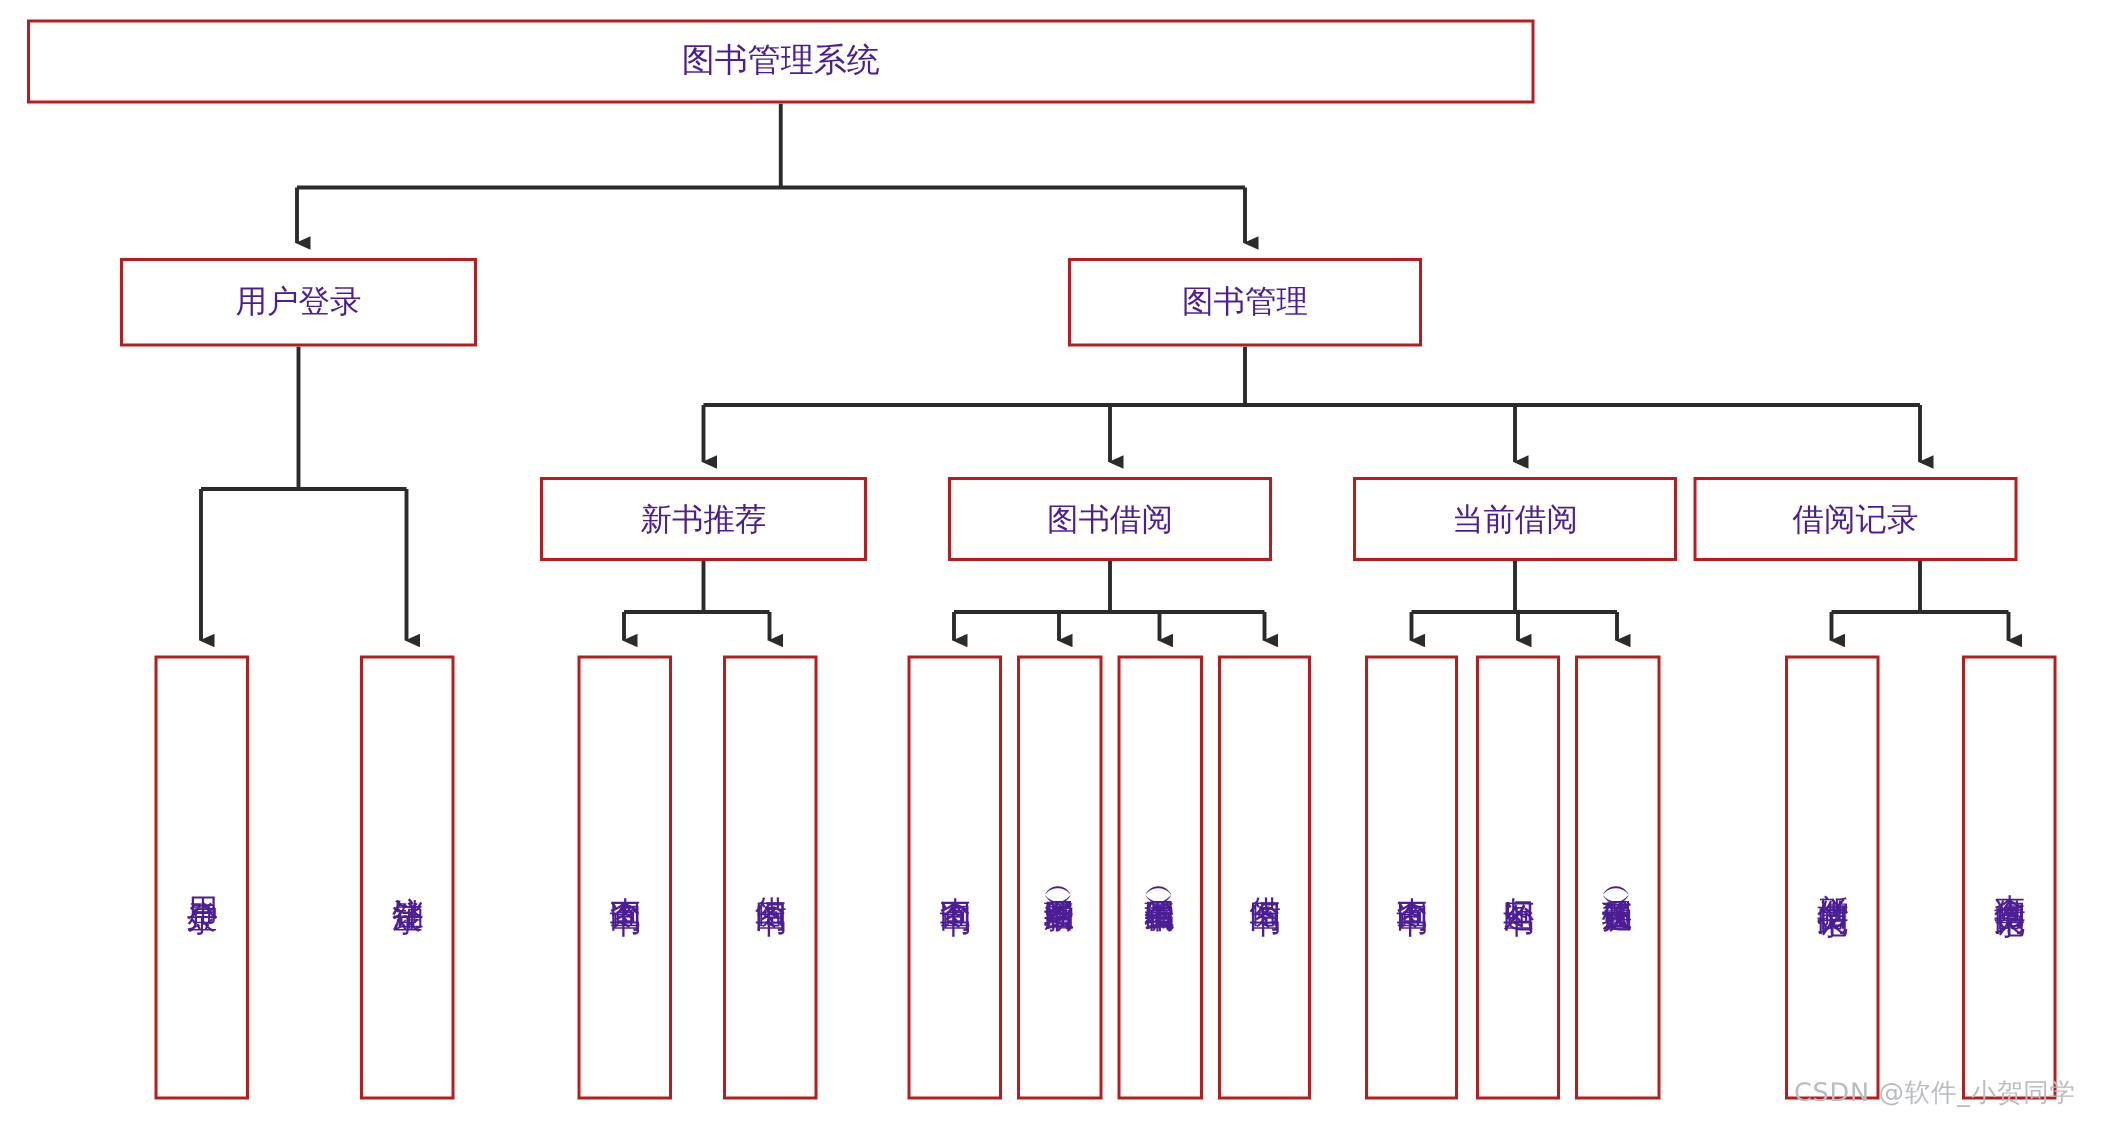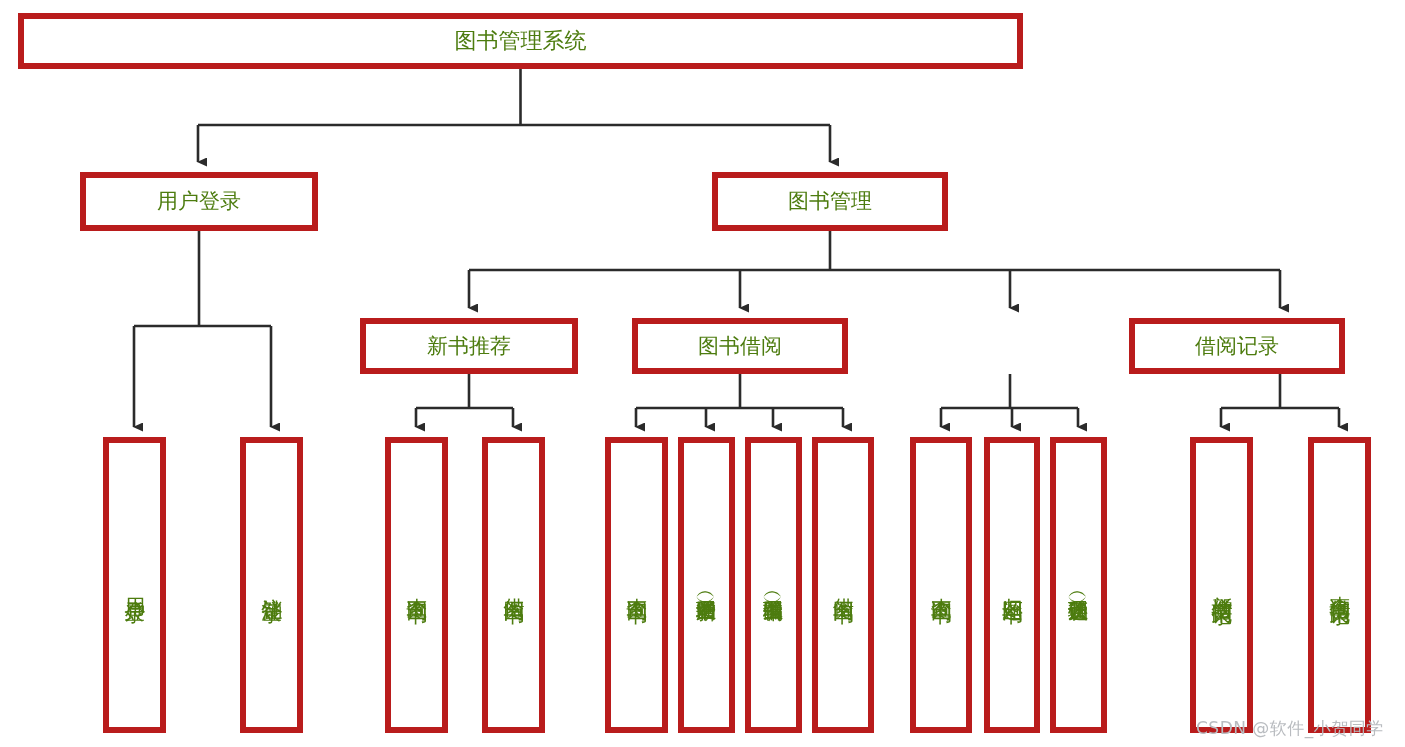--- a/index.html
+++ b/index.html
@@ -22,25 +22,25 @@
     left: 0;
     top: 0;
     width: 1405px;
     height: 747px;
     pointer-events: none;
   }
   .node {
     position: absolute;
     box-sizing: border-box;
     background: #ffffff;
-    border: 6px solid #b91c1c;
+    border: 2px solid #b91c1c;
     display: flex;
     align-items: center;
     justify-content: center;
-    color: #4d7c0f;
+    color: #4c1d95;
   }
   .node-label {
     display: block;
     text-align: center;
     line-height: 1.08;
     white-space: nowrap;
   }
   .node.horizontal .node-label {
     font-size: 21px;
   }
@@ -148,20 +148,23 @@
   <div class="node horizontal" style="left:360px; top:318px; width:218px; height:56px;">
     <span class="node-label">新书推荐</span>
   </div>
 
   <div class="node horizontal" style="left:712px; top:172px; width:236px; height:59px;">
     <span class="node-label">图书管理</span>
   </div>
   <div class="node horizontal" style="left:632px; top:318px; width:216px; height:56px;align-items:center;">
     <span class="node-label">图书借阅</span>
   </div>
+  <div class="node horizontal" style="left:902px; top:318px; width:216px; height:56px;">
+    <span class="node-label">当前借阅</span>
+  </div>
   <div class="node horizontal" style="left:1129px; top:318px; width:216px; height:56px;">
     <span class="node-label">借阅记录</span>
   </div>
 
   <div class="node vertical" style="left:103px; top:437px; width:63px; height:296px;">
     <span class="node-label">用户登录</span>
   </div>
   <div class="node vertical" style="left:240px; top:437px; width:63px; height:296px;">
     <span class="node-label">注销登录</span>
   </div>

